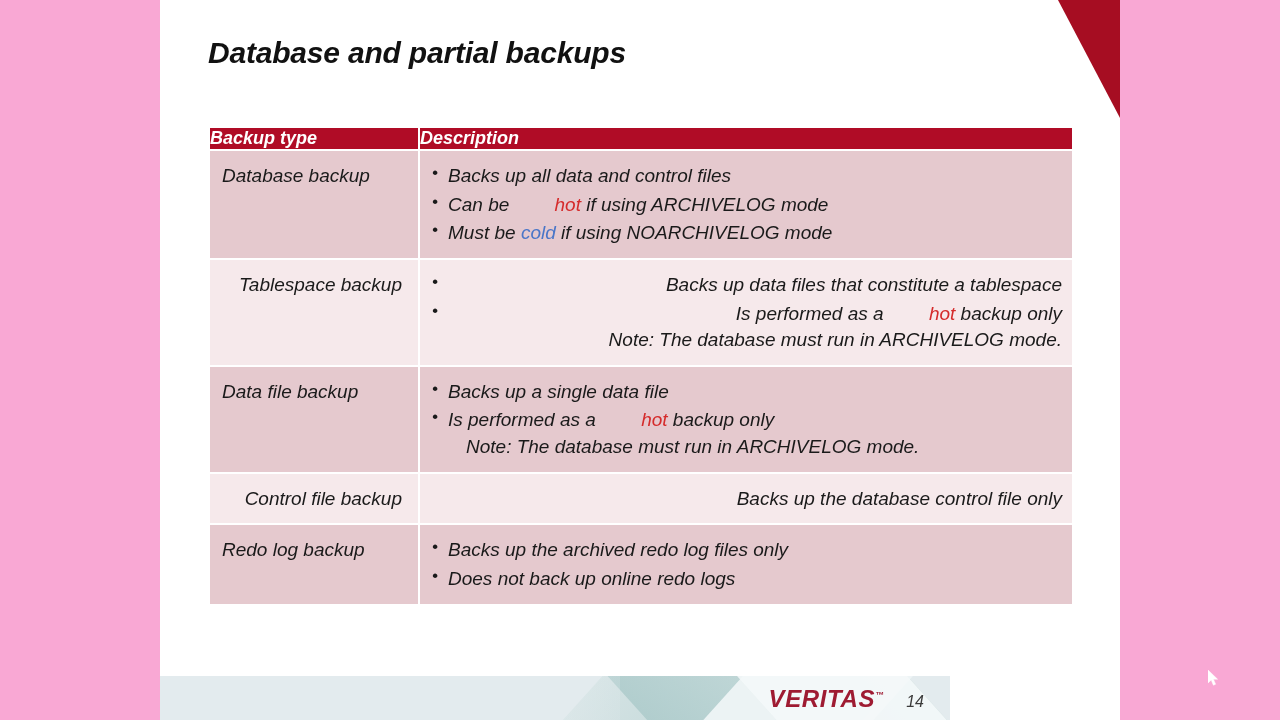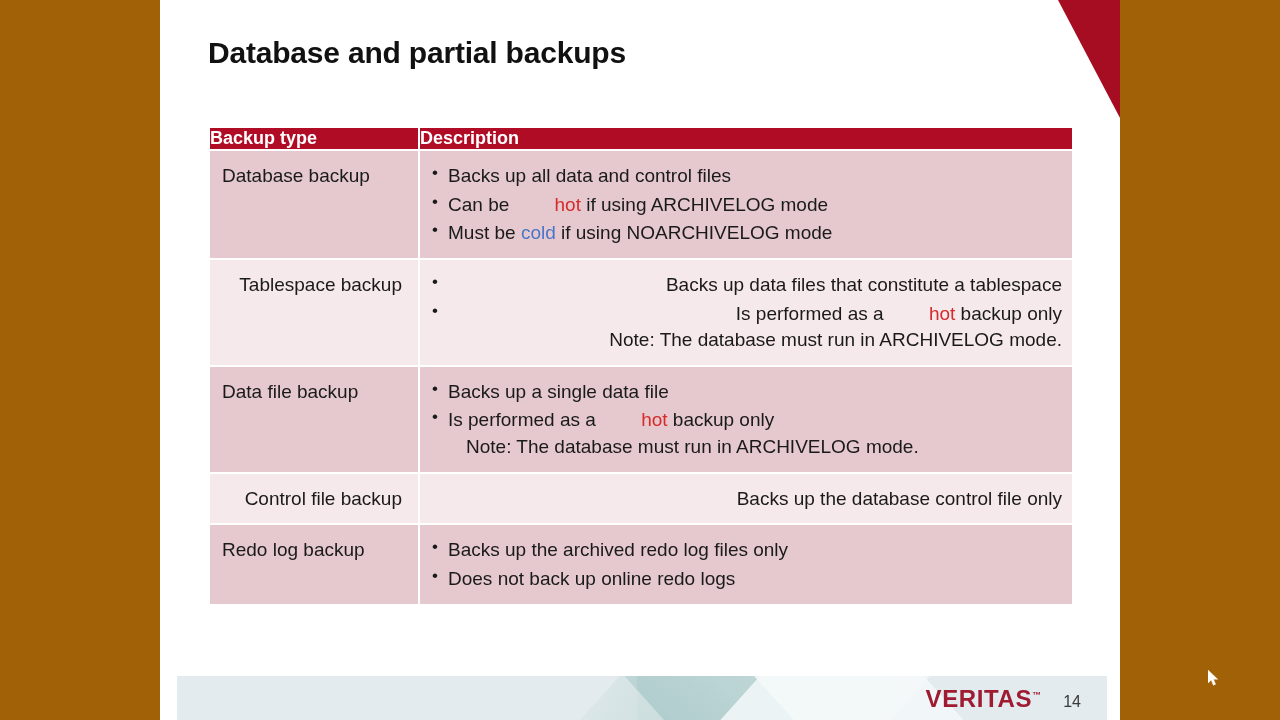--- a/index.html
+++ b/index.html
@@ -9,21 +9,22 @@
     width: 1280px;
     height: 720px;
     overflow: hidden;
     font-family: "Liberation Sans", sans-serif;
   }
 
   #screen {
     position: relative;
     width: 1280px;
     height: 720px;
-    background: #a16207;
+    background: #f9a8d4;
+    font-style: italic;
   }
 
   
   #slide {
     position: absolute;
     left: 160px;
     top: 0px;
     width: 960px;
     height: 720px;
     background: #ffffff;
@@ -129,23 +130,23 @@
     margin-top: 1px;
     line-height: 1.35;
   }
 
   .kw-hot  { color: #d52b2b; margin-left: 40px; }
   .kw-cold { color: #4a76c8; }
 
   
   .footer-band {
     position: absolute;
-    left: 17px;
+    left: 0;
     bottom: 0;
-    width: 930px;
+    width: 790px;
     height: 44px;
     background: #e3ebee;
     overflow: hidden;
   }
   .fb-x1, .fb-x2, .fb-x3, .fb-x4 {
     position: absolute;
     background: #b9d2d2;
     opacity: 0.75;
   }
   .fb-x1 {

